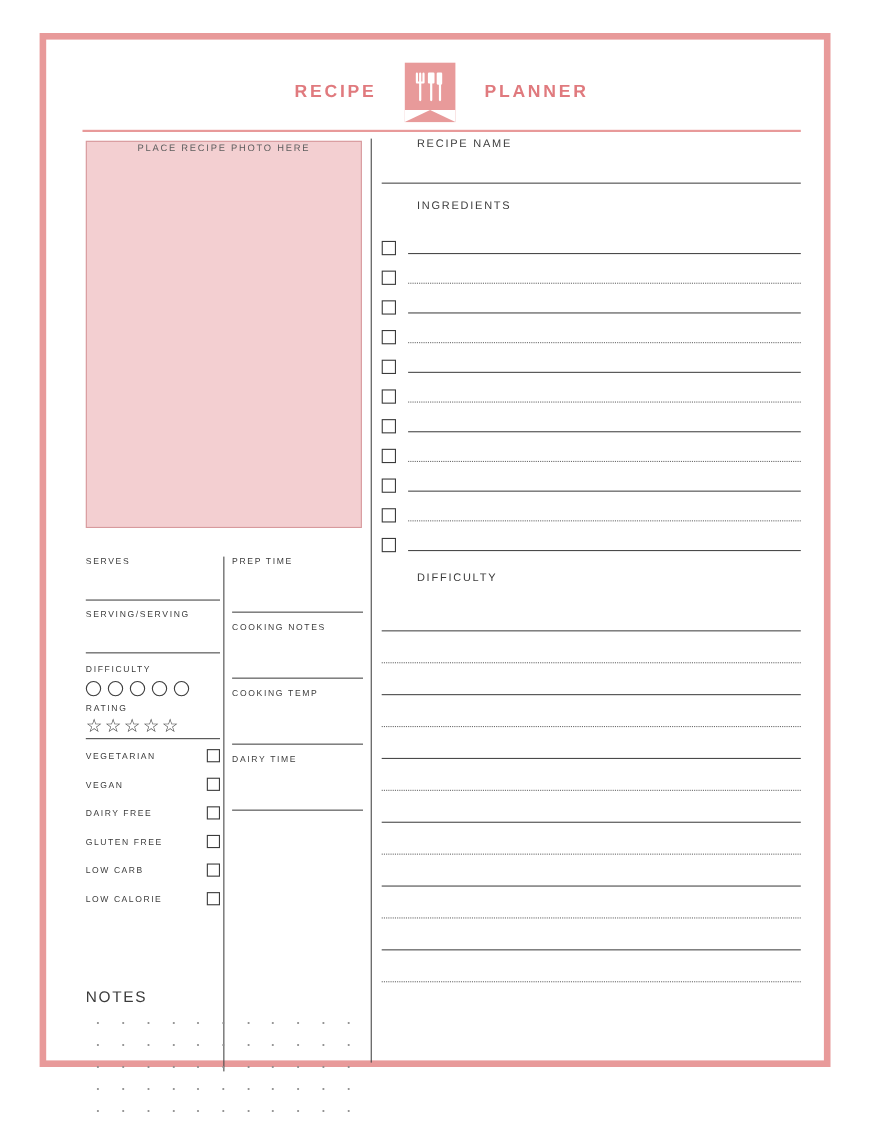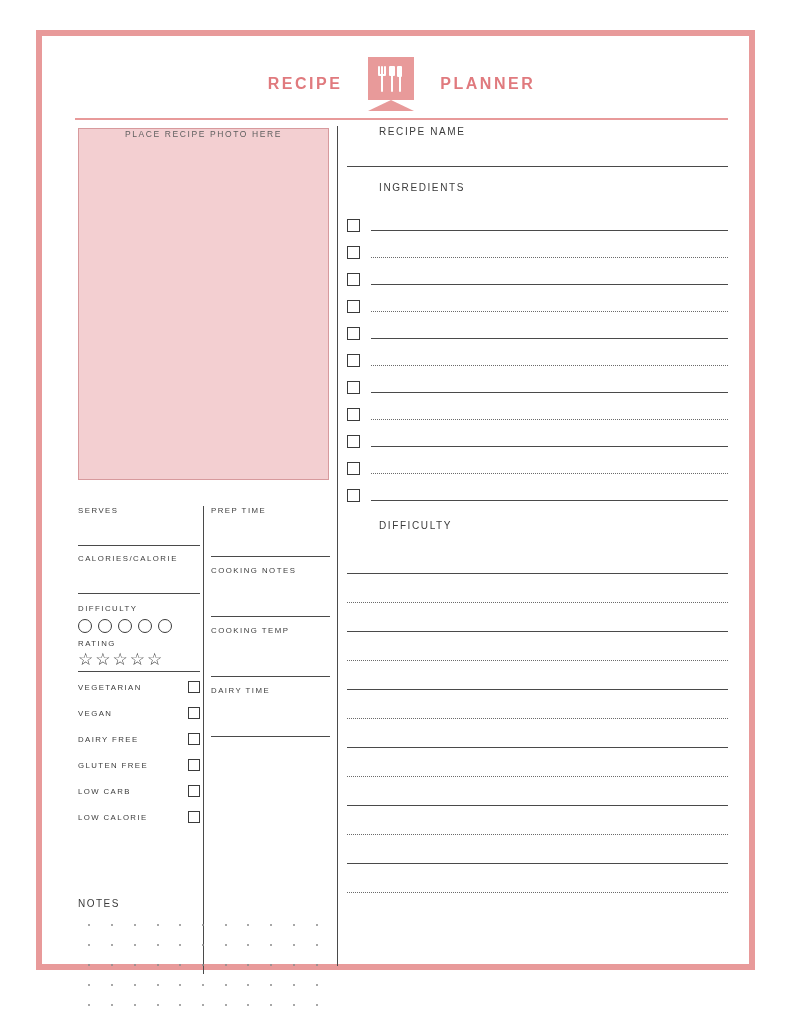--- a/index.html
+++ b/index.html
@@ -239,21 +239,21 @@
     color: #3b3b3b;
   }
   .chk {
     width: 12px; height: 12px;
     border: 1.1px solid #3b3b3b;
     background: #fff;
   }
 
   
   .notes-title {
-    font-size: 10px;
+    font-size: 14px;
     letter-spacing: 1.5px;
     color: #3b3b3b;
     margin-bottom: 6px;
   }
   .dot-grid {
     display: grid;
     grid-template-columns: repeat(11, 1fr);
     grid-auto-rows: 20px;
     width: 250px;
   }
@@ -365,21 +365,21 @@
 
             <div class="lsub-a">
 
               <div class="fld">
                 <div class="fld-label">SERVES</div>
                 <div style="height:28px"></div>
                 <div class="fld-rule"></div>
               </div>
 
               <div class="fld" style="margin-top:8px">
-                <div class="fld-label">CALORIES/CALORIE</div>
+                <div class="fld-label">SERVING/SERVING</div>
                 <div style="height:28px"></div>
                 <div class="fld-rule"></div>
               </div>
 
               <div class="fld" style="margin-top:10px">
                 <div class="fld-label">DIFFICULTY</div>
                 <div class="circles">
                   <div class="circle"></div>
                   <div class="circle"></div>
                   <div class="circle"></div>

